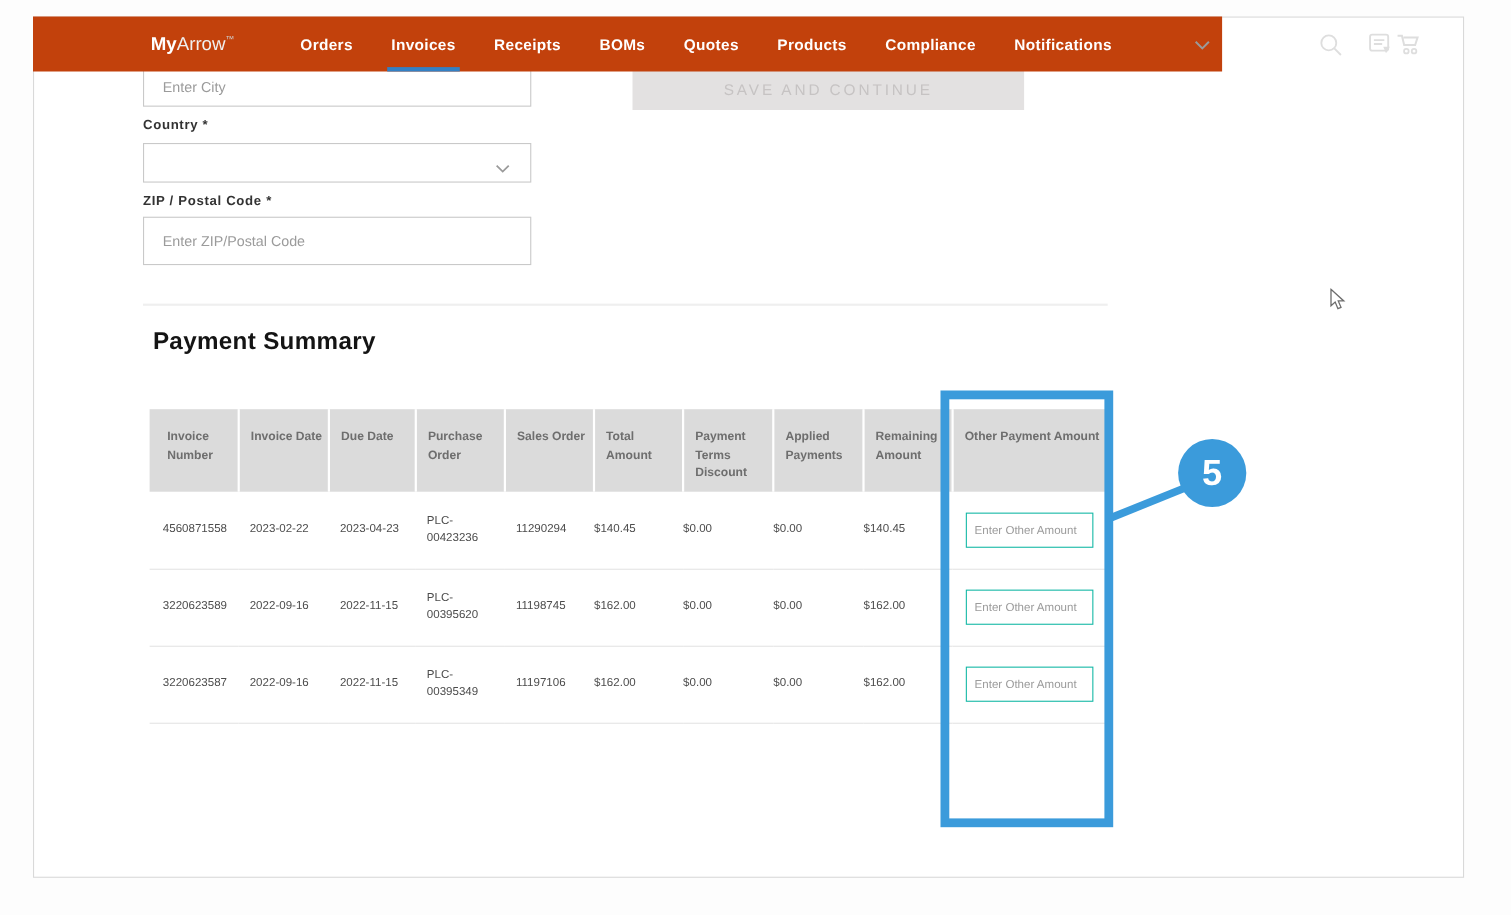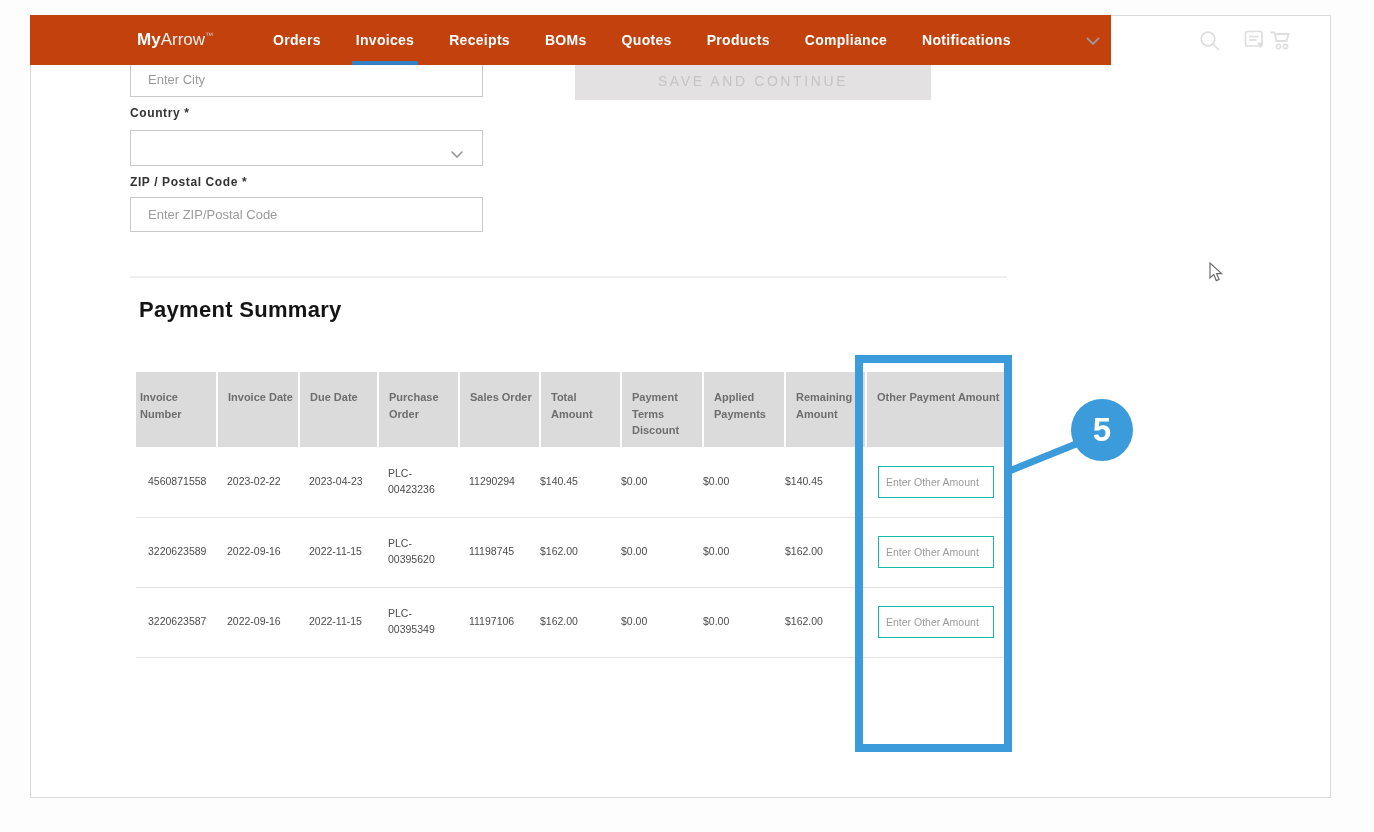--- a/index.html
+++ b/index.html
@@ -44,37 +44,37 @@
   }
   .t-input::placeholder { color:#9b9b9b; opacity:1; }
   .city-input { left:130px; top:62px; width:353px; height:35px; }
   .country-label { left:130px; top:106px; }
   .country-select {
     position:absolute; left:130px; top:130px; width:353px; height:36px;
     border:1px solid #c9c9c9; background:#fff; cursor:pointer;
   }
   .country-select .chev { position:absolute; right:18px; top:14px; }
   .zip-label { left:130px; top:175px; }
-  .zip-input { left:130px; top:197px; width:353px; height:35px; }
+  .zip-input { left:130px; top:197px; width:353px; height:44px; }
   .save-btn {
     position:absolute; left:575px; top:61px; width:356px; height:39px;
     background:#e3e1e1; border:none; color:#c6c3c3; font-size:14px; font-weight:400;
     letter-spacing:2.6px; font-family:"Liberation Sans", sans-serif; cursor:default;
   }
   .divider { position:absolute; left:130px; top:276px; width:877px; height:2px; background:#efefef; }
   .section-title { position:absolute; left:139px; top:297px; font-size:22px; font-weight:700; color:#141414; letter-spacing:.3px; }
   
   .table-wrap { position:absolute; left:136px; top:372px; width:870px; }
   table { width:870px; border-collapse:collapse; table-layout:fixed; }
   th {
     background:#dbdbdb; border-right:2px solid #fff; height:75px;
     vertical-align:top; text-align:left; padding:17px 4px 0 10px;
     font-size:11px; font-weight:700; color:#6e6e6e; line-height:1.5;
   }
-  th:first-child { padding-left:4px;margin-left:23px; }
+  th:first-child { padding-left:16px;margin-left:23px; }
   th:last-child { border-right:none; }
   td {
     height:70px; vertical-align:middle; font-size:10.5px; color:#4c4c4c;
     padding-left:10px; line-height:1.5;
   }
   td:first-child { padding-left:12px; }
   tbody tr { border-bottom:1px solid #e4e4e4; }
   td.num { text-align:left; padding-left:0; padding-right:14px; }
   td.remain { padding-right:8px; }
   .po-val { display:inline-block; max-width:60px; }

